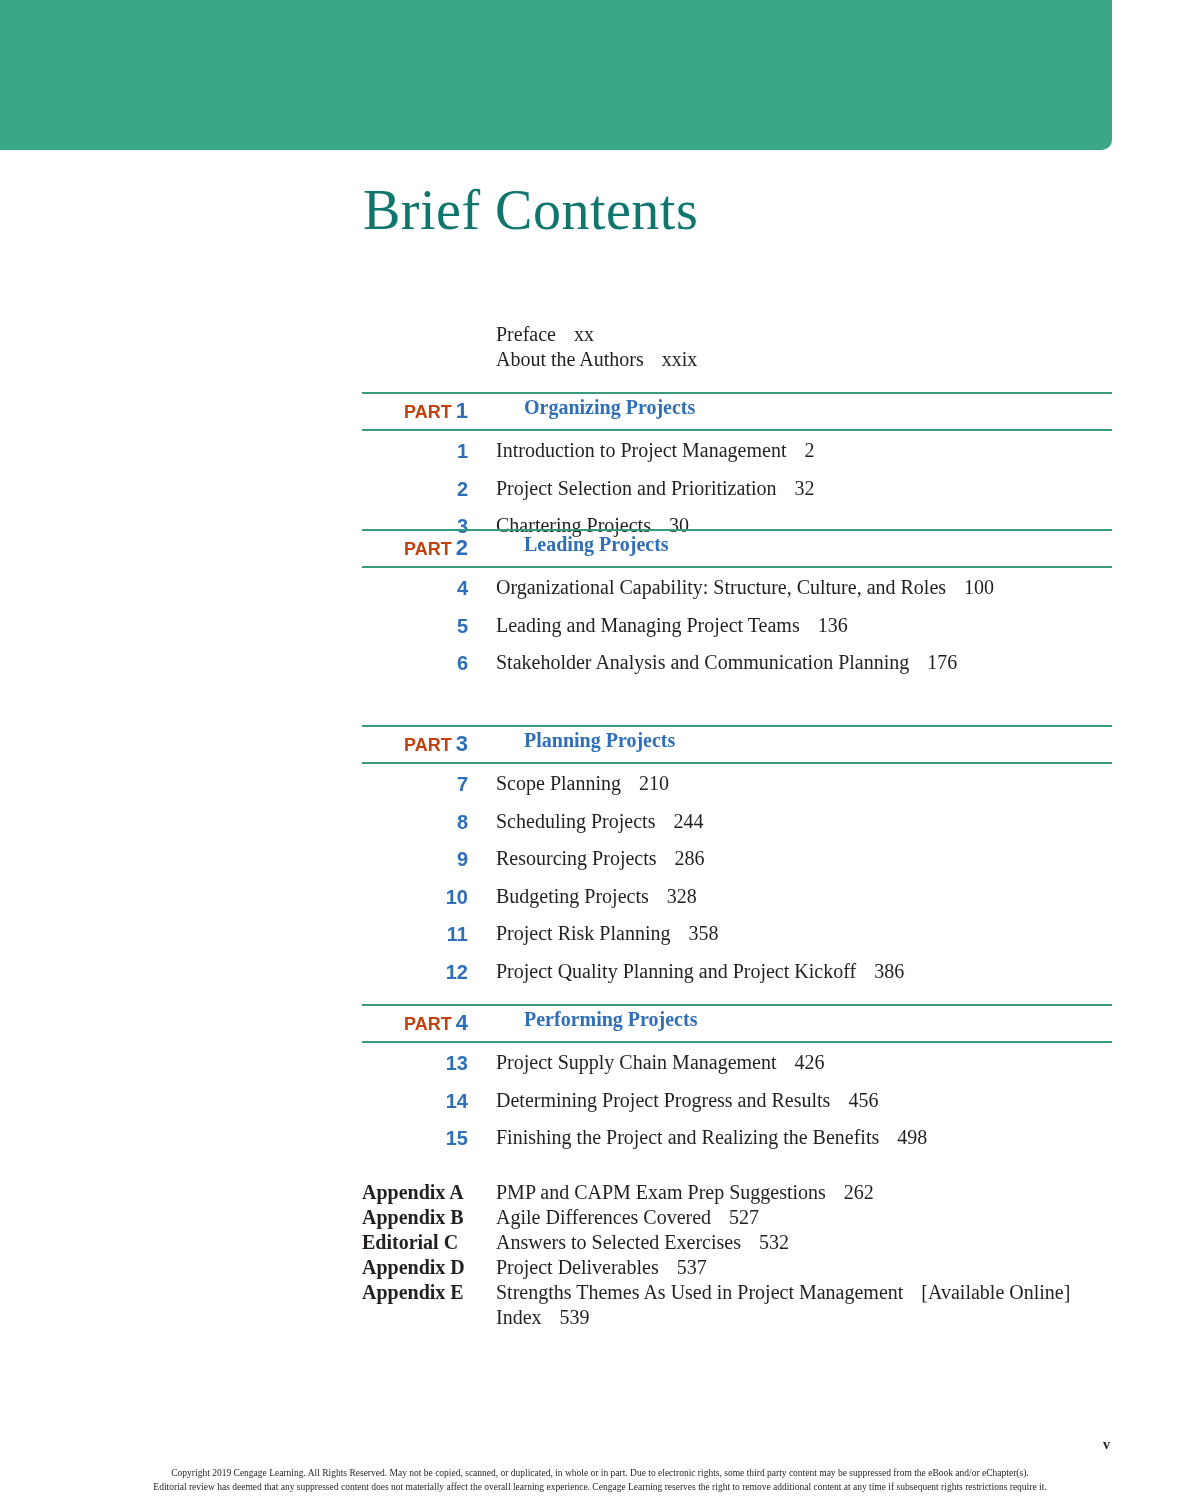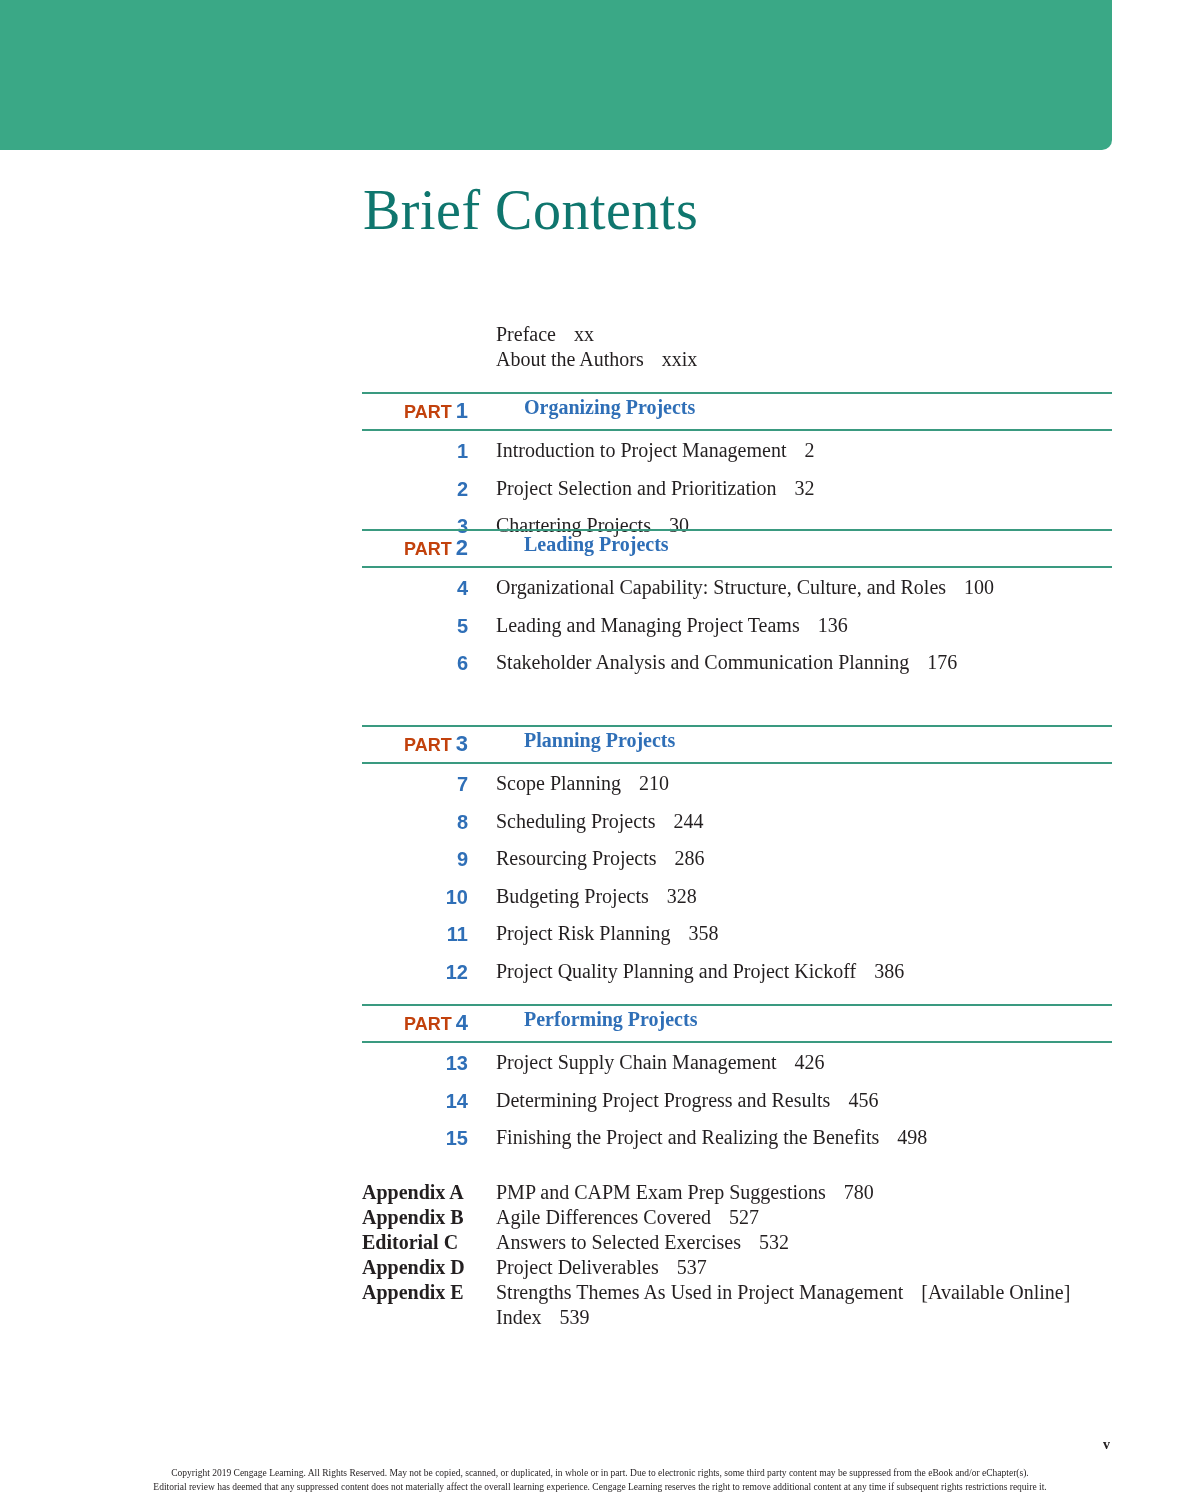--- a/index.html
+++ b/index.html
@@ -171,21 +171,21 @@
     <li class="chapter">
         <span class="ch-num">15</span>
         <span class="ch-title"><span>Finishing the Project and Realizing the Benefits</span><span class="page">498</span></span>
       </li>
   </ul>
 </section>
 
 <div class="appendices">
   <div class="app-row">
       <span class="app-label">Appendix A</span>
-      <span class="app-title"><span>PMP and CAPM Exam Prep Suggestions</span><span class="page">780</span></span>
+      <span class="app-title"><span>PMP and CAPM Exam Prep Suggestions</span><span class="page">262</span></span>
     </div>
   <div class="app-row">
       <span class="app-label">Appendix B</span>
       <span class="app-title"><span>Agile Differences Covered</span><span class="page">527</span></span>
     </div>
   <div class="app-row">
       <span class="app-label">Editorial C</span>
       <span class="app-title"><span>Answers to Selected Exercises</span><span class="page">532</span></span>
     </div>
   <div class="app-row">

